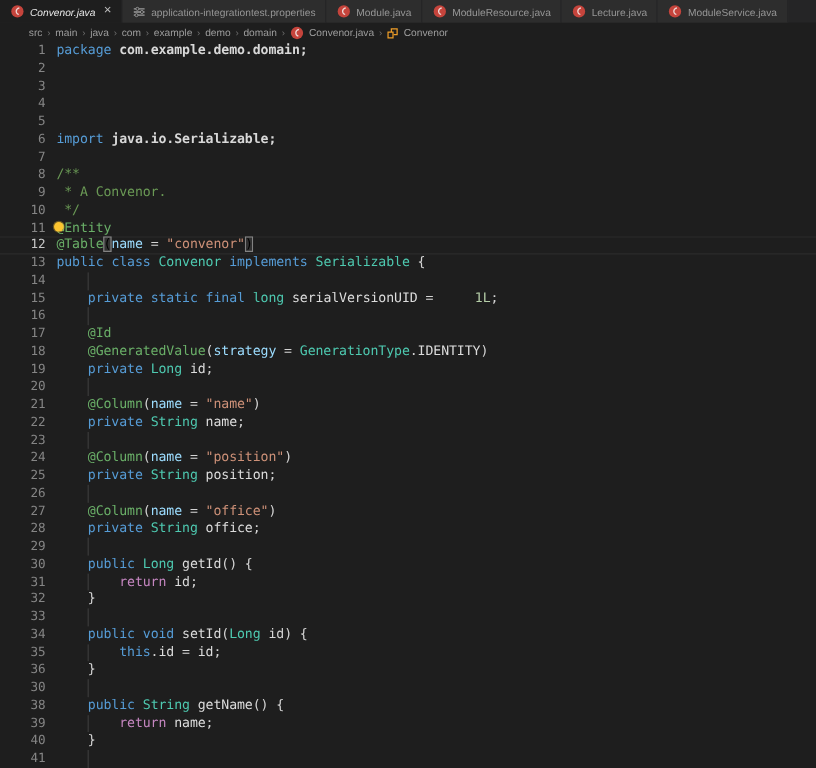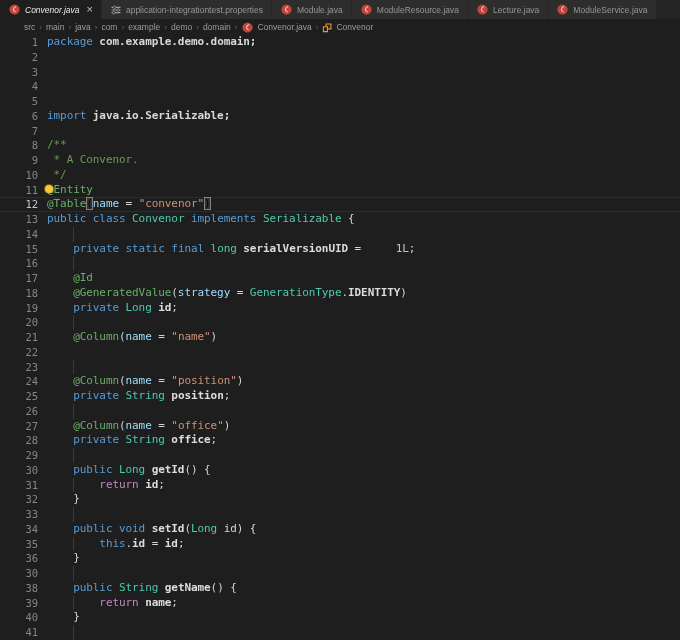--- a/index.html
+++ b/index.html
@@ -46,21 +46,21 @@
   .gut.curnum{color:#c6c6c6;}
   .code{position:relative;padding-left:9px;white-space:pre;}
   
   .kw{color:#569cd6;}
   .ctrl{color:#c586c0;}
   .type{color:#4ec9b0;}
   .ann{color:#6aaf68;}
   .str{color:#ce9178;}
   .num{color:#b5cea8;margin-left:28px;}
   .prop{color:#9cdcfe;}
-  .mem{color:#dcdcdc;font-weight:bold;}
+  .mem{color:#dcdcdc;font-weight:normal;}
   .ns{color:#d8d8d8;font-weight:bold;}
   .pl{color:#d4d4d4;}
   .cm{color:#6a9955;}
   .bm{box-shadow:inset 0 0 0 1px #828282;background:rgba(120,120,120,0.22);}
   .guide{position:absolute;left:35px;top:0;bottom:0;width:1px;background:#3b3b3b;}
   .bulb{
     position:absolute;left:7px;top:2px;width:8px;height:8px;border-radius:50%;
     background:#fdc530;box-shadow:0 0 0 1px rgba(253,197,48,.35);z-index:2;cursor:pointer;
   }
 </style>
@@ -255,20 +255,21 @@
     <div class="line">
       <div class="gut">20</div>
       <div class="code"><span class="guide"></span></div>
     </div>
     <div class="line">
       <div class="gut">21</div>
       <div class="code"><span class="pl">    </span><span class="ann">@Column</span><span class="pl">(</span><span class="prop">name</span><span class="pl"> = </span><span class="str">"name"</span><span class="pl">)</span></div>
     </div>
     <div class="line">
       <div class="gut">22</div>
+      <div class="code"><span class="pl">    </span><span class="kw">private</span><span class="pl"> </span><span class="type">String</span><span class="pl"> </span><span class="mem">name</span><span class="pl">;</span></div>
     </div>
     <div class="line">
       <div class="gut">23</div>
       <div class="code"><span class="guide"></span></div>
     </div>
     <div class="line">
       <div class="gut">24</div>
       <div class="code"><span class="pl">    </span><span class="ann">@Column</span><span class="pl">(</span><span class="prop">name</span><span class="pl"> = </span><span class="str">"position"</span><span class="pl">)</span></div>
     </div>
     <div class="line">

